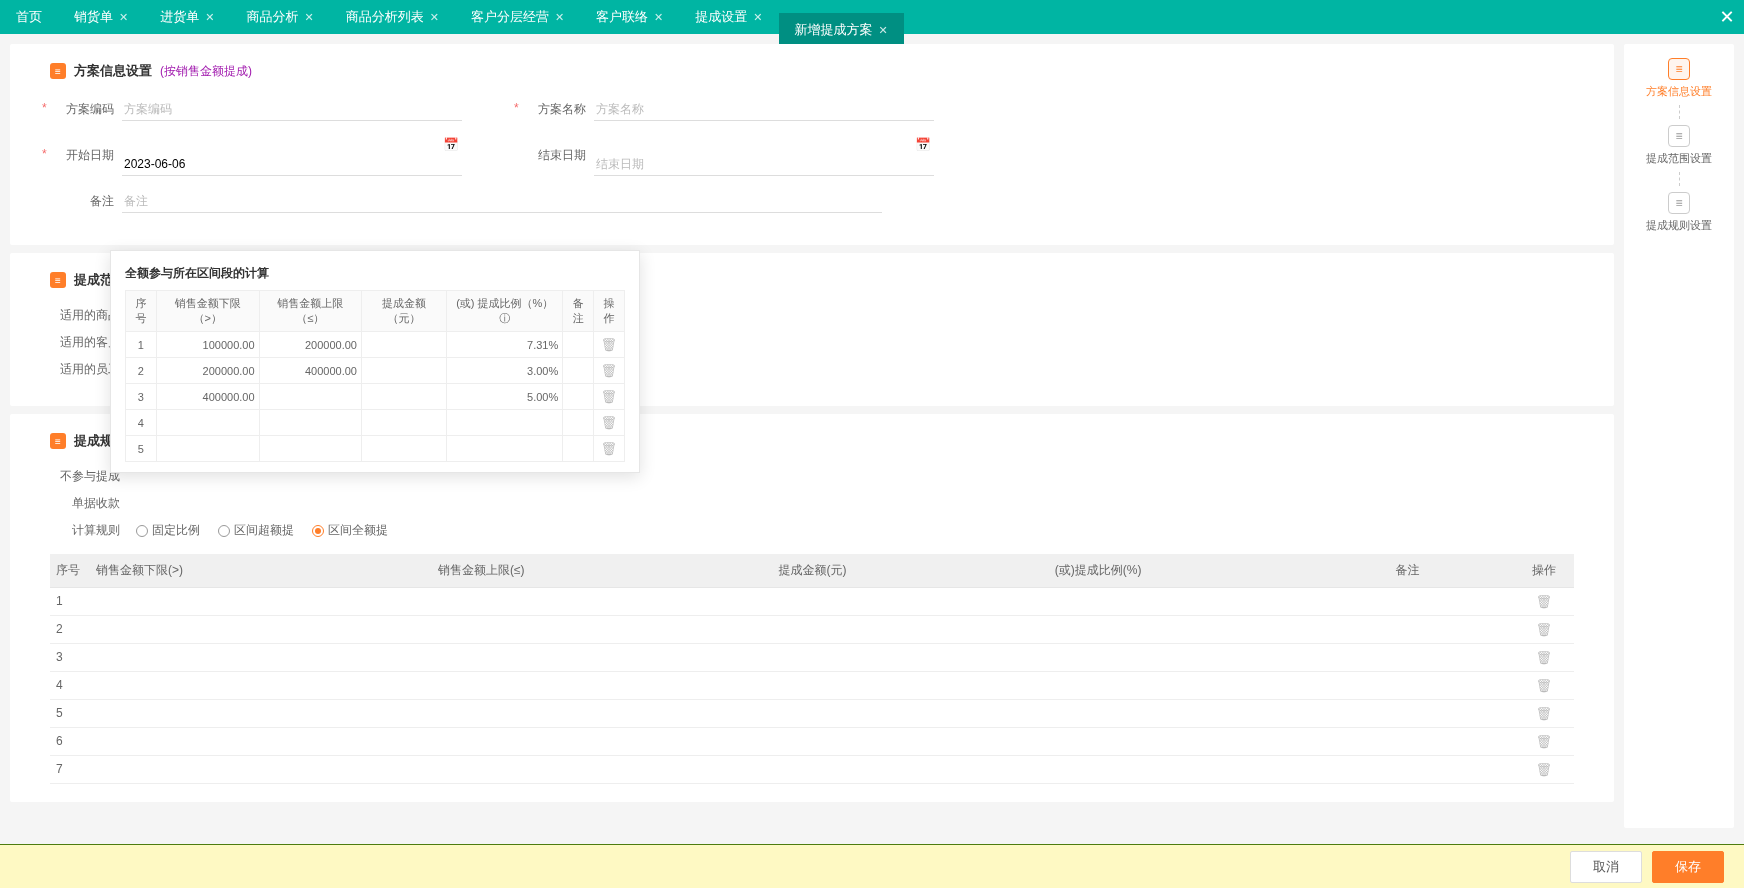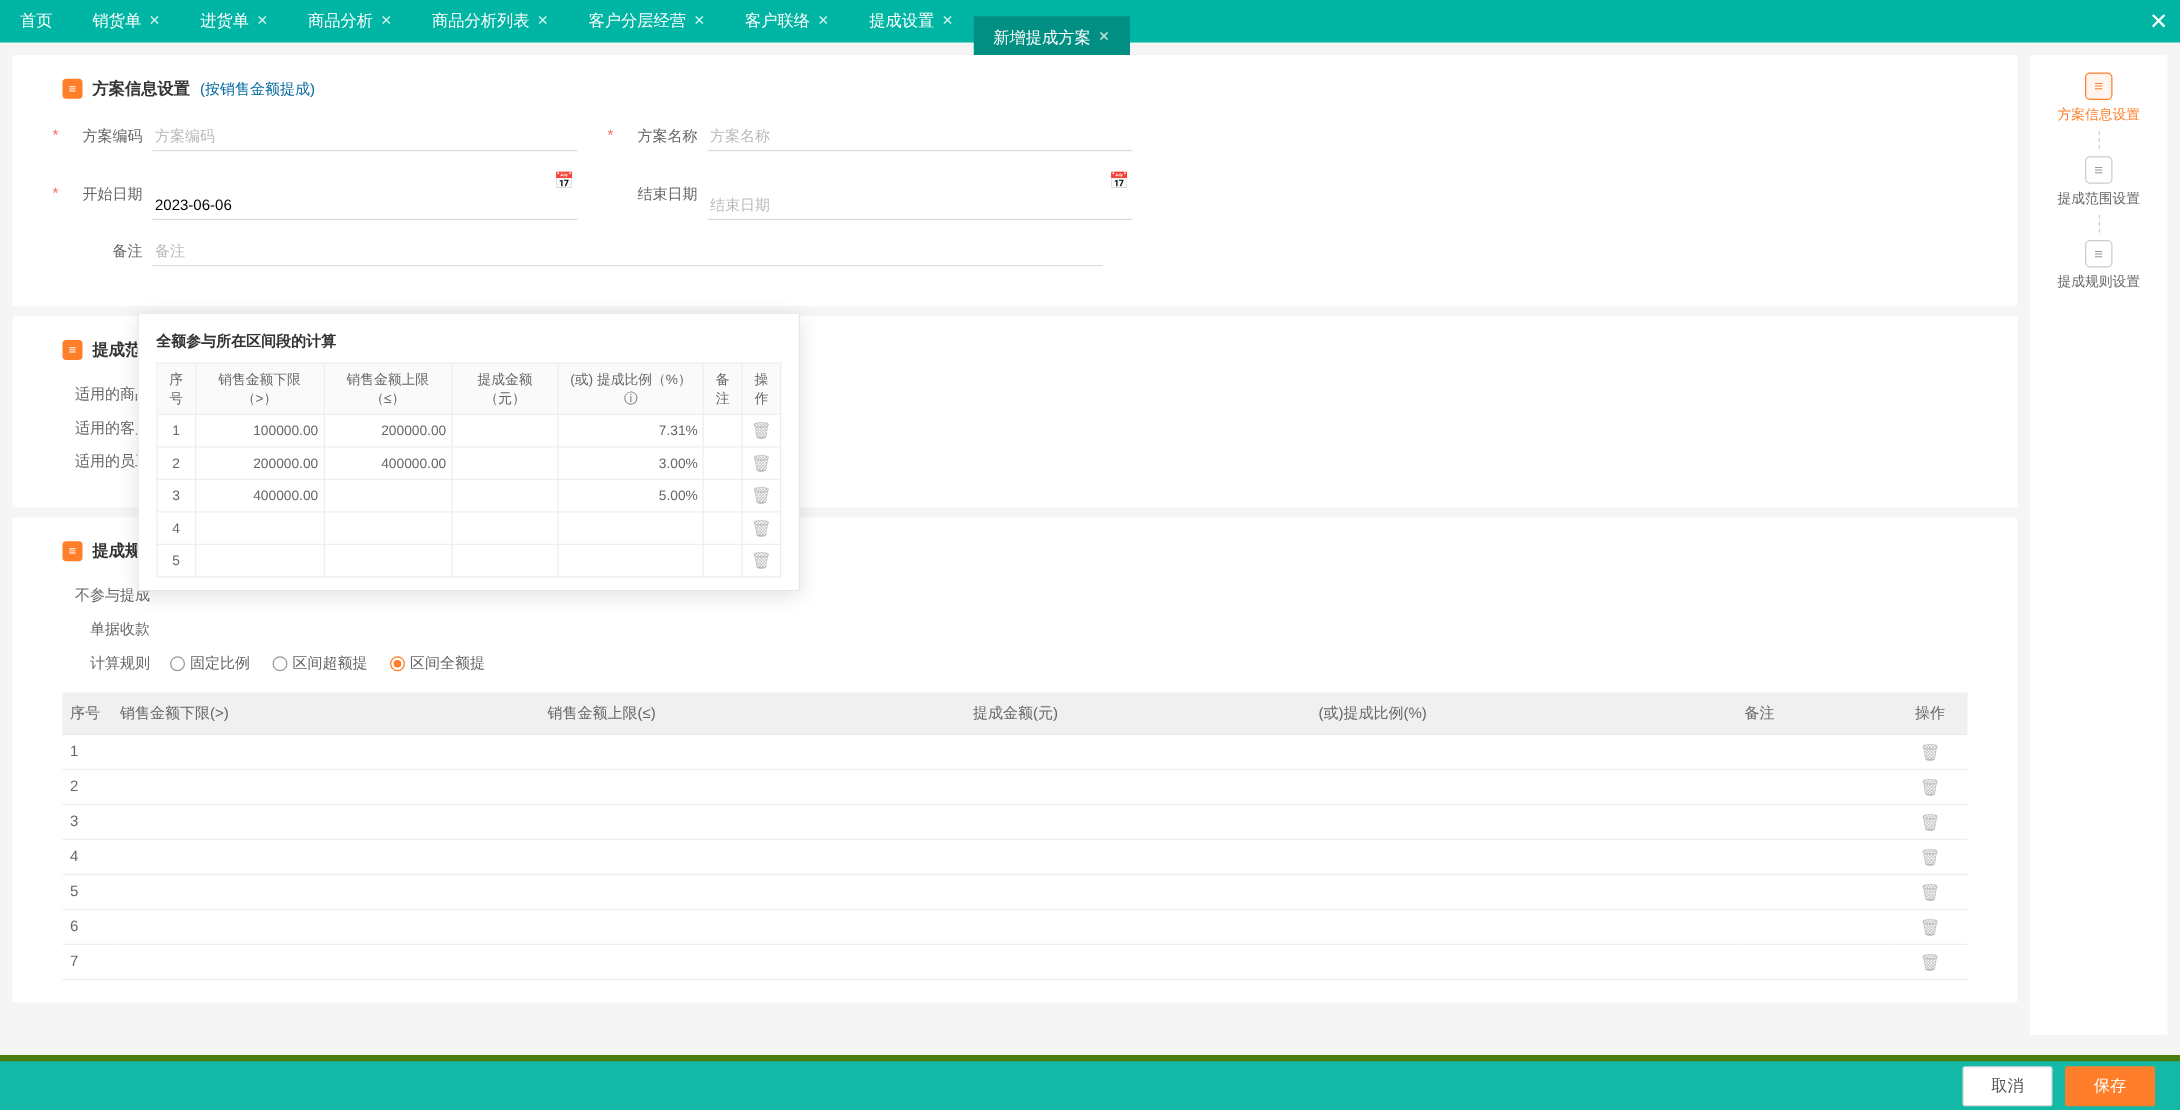--- a/index.html
+++ b/index.html
@@ -19,23 +19,23 @@
 .side-step { display: flex; flex-direction: column; align-items: center; gap: 4px; font-size: 11px; color: #666; cursor: pointer; }
 .side-step.active { color: #ff7e29; }
 .side-step .icon { width: 22px; height: 22px; border: 1px solid #ccc; border-radius: 4px; display: flex; align-items: center; justify-content: center; font-size: 12px; color: #999; }
 .side-step.active .icon { border-color: #ff7e29; color: #ff7e29; background: #fff5ee; }
 .side-connector { width: 1px; height: 14px; border-left: 1px dashed #ccc; }
 
 .panel { background: #fff; padding: 18px 40px; border-radius: 2px; position: relative; }
 .panel-header { display: flex; align-items: center; gap: 8px; margin-bottom: 18px; }
 .panel-icon { width: 16px; height: 16px; border-radius: 3px; background: #ff7e29; display: flex; align-items: center; justify-content: center; color: #fff; font-size: 10px; }
 .panel-title { font-size: 13px; font-weight: bold; }
-.panel-sub { font-size: 12px; color: #0369a1; }
-
-.form-row { display: flex; gap: 32px; margin-bottom: 14px; }
+.panel-sub { font-size: 12px; color: #a21caf; }
+
+.form-row { display: flex; gap: 60px; margin-bottom: 14px; }
 .form-item { display: flex; align-items: center; gap: 8px; }
 .form-label { width: 64px; text-align: right; font-size: 12px; color: #666; position: relative; }
 .form-label.required::before { content: "*"; color: #f56c6c; position: absolute; left: -8px; }
 .form-input { border: none; border-bottom: 1px solid #ddd; width: 340px; padding: 4px 2px; font-size: 12px; outline: none; }
 .form-input::placeholder { color: #bbb; }
 .date-wrap { position: relative; width: 340px; }
 .date-wrap .form-input { width: 100%; margin-top: 18px; }
 .date-icon { position: absolute; right: 2px; top: 2px; color: #ff7e29; font-size: 13px; }
 
 .scope-row { display: flex; align-items: center; gap: 10px; margin-bottom: 10px; font-size: 12px; color: #666; }
@@ -61,21 +61,21 @@
 .sample-desc { display: flex; gap: 8px; margin-bottom: 10px; line-height: 1.7; color: #555; }
 .sample-tag { background: #e6f9f6; color: #00b5a3; border-radius: 2px; padding: 1px 4px; height: 18px; flex-shrink: 0; }
 .sample-table { width: 100%; border-collapse: collapse; }
 .sample-table th, .sample-table td { border: 1px solid #eee; padding: 5px 4px; font-size: 11px; color: #666; }
 .sample-table th { background: #fafafa; font-weight: normal; text-align: center; }
 .sample-table td { text-align: right; }
 .sample-table td.center { text-align: center; }
 .sample-note { color: #ff7e29; margin-top: 10px; font-size: 11px; line-height: 1.6; }
 
 
-.footer { position: fixed; bottom: 0; left: 0; right: 0; background: #14b8a6; border-top: 5px solid #4d7c0f; height: 44px; display: flex; align-items: center; justify-content: flex-end; padding-right: 20px; gap: 10px; }
+.footer { position: fixed; bottom: 0; left: 0; right: 0; background: #fef9c3; border-top: 1px solid #4d7c0f; height: 44px; display: flex; align-items: center; justify-content: flex-end; padding-right: 20px; gap: 10px; }
 .btn { padding: 6px 22px; font-size: 13px; border-radius: 2px; cursor: pointer; border: 1px solid #ddd; background: #fff; color: #555; }
 .btn.primary { background: #ff7e29; border-color: #ff7e29; color: #fff; }
 </style>
 </head>
 <body>
 
 <div class="top-tabs" id="top-tabs">
     <div class="tab">
       <span>首页</span>
     </div>

